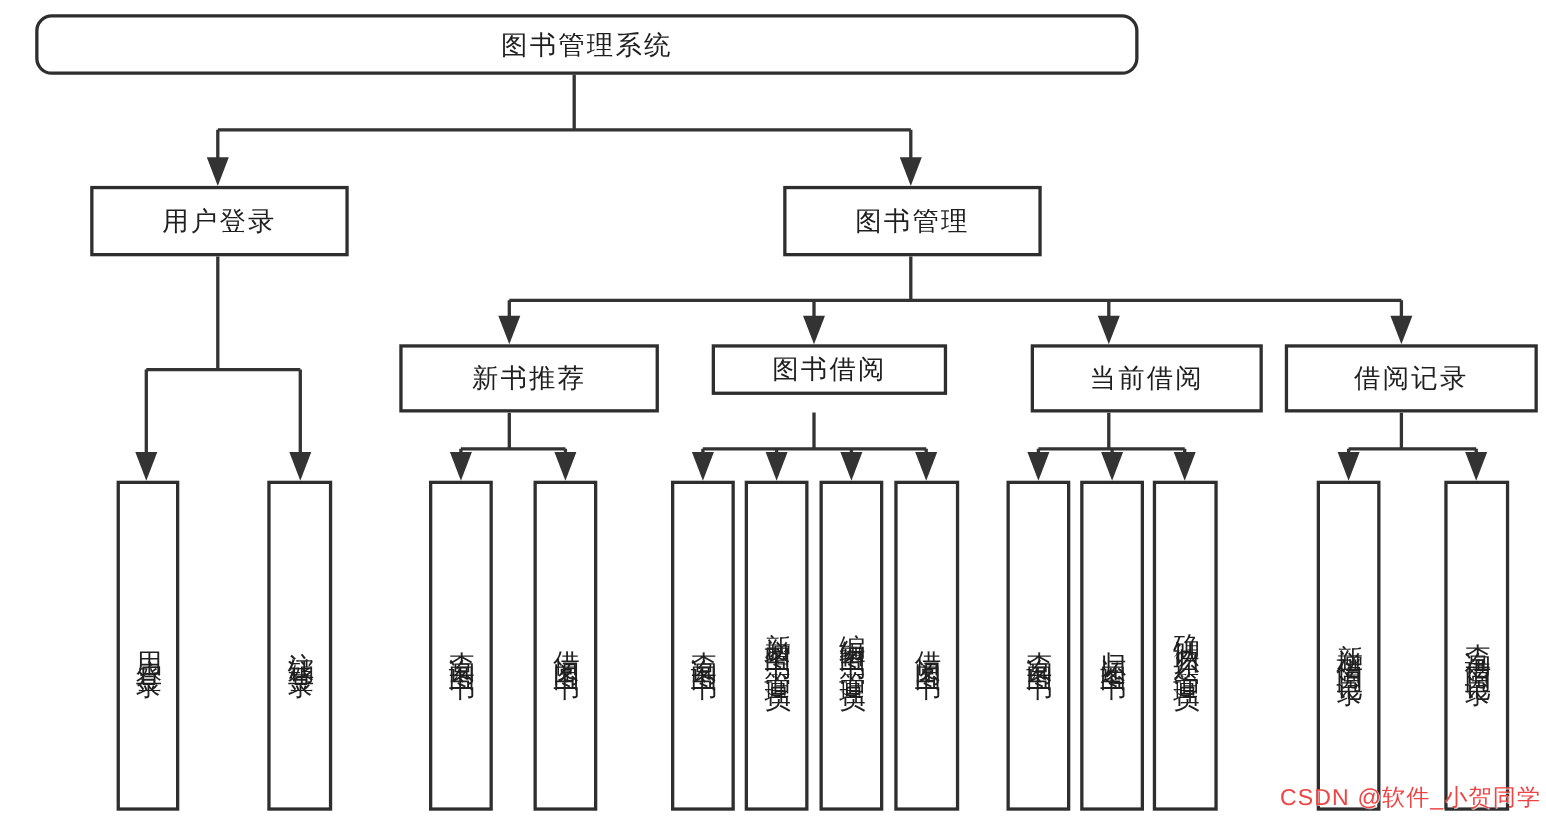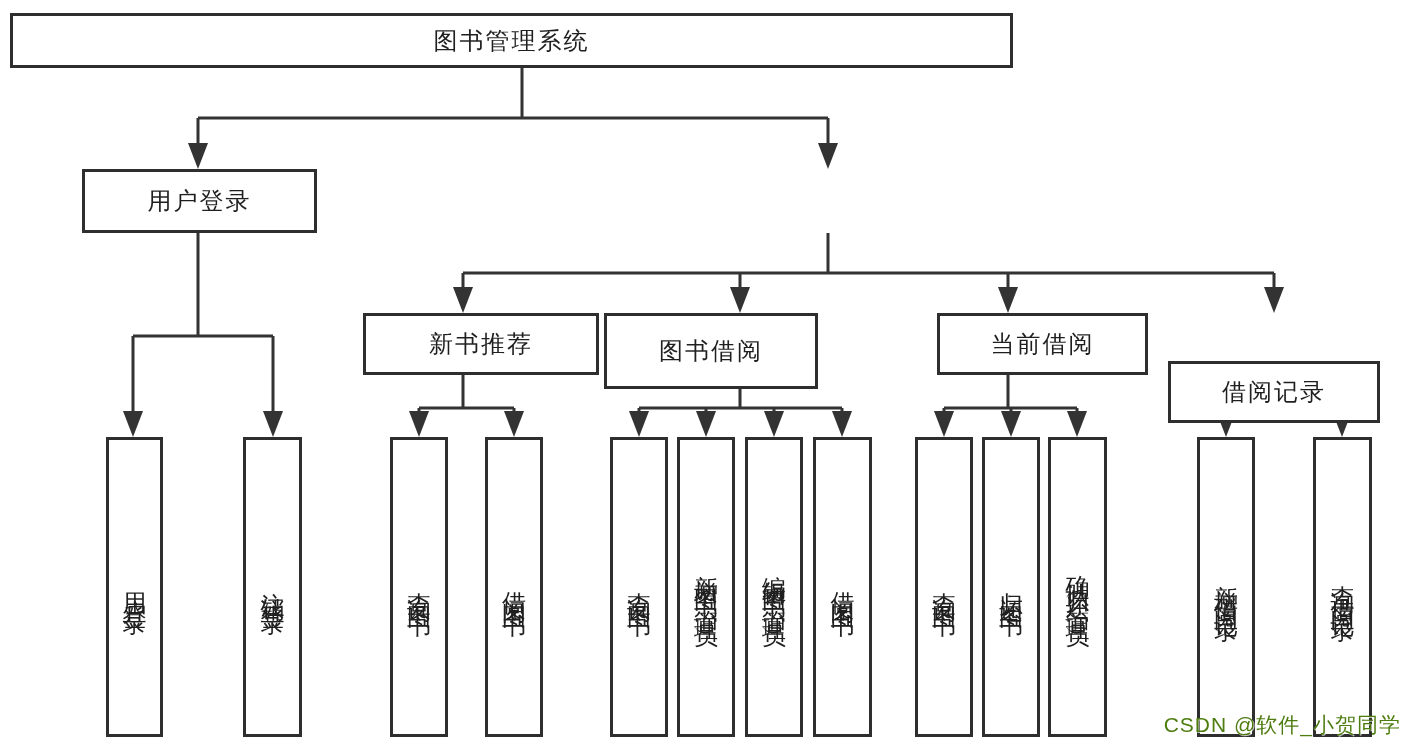--- a/index.html
+++ b/index.html
@@ -43,21 +43,21 @@
     font-size: 24px;
     letter-spacing: 7px;
     line-height: 1;
     white-space: nowrap;
   }
   .watermark {
     position: absolute;
     right: 4px;
     bottom: 8px;
     font-size: 21px;
-    color: #4d7c0f;
+    color: #ef4444;
     letter-spacing: 1px;
     z-index: 2;
     text-shadow: 1px 1px 0 rgba(255,255,255,0.7);
     white-space: nowrap;
   }
 </style>
 </head>
 <body>
 
 <div class="canvas">
@@ -87,28 +87,29 @@
       <polygon points="764,411 784,411 774,437"></polygon>
       <polygon points="832,411 852,411 842,437"></polygon>
       <polygon points="934,411 954,411 944,437"></polygon>
       <polygon points="1001,411 1021,411 1011,437"></polygon>
       <polygon points="1067,411 1087,411 1077,437"></polygon>
       <polygon points="1216,411 1236,411 1226,437"></polygon>
       <polygon points="1332,411 1352,411 1342,437"></polygon>
     </g>
   </svg>
 
-  <div class="box hbox" style="left:10px; top:13px; width:1003px; height:55px;">图书管理系统</div>
+  <div class="box hbox" style="left:32px; top:13px; width:1003px; height:55px;border-radius:15px;">图书管理系统</div>
 
   <div class="box hbox" style="left:82px; top:169px; width:235px; height:64px;">用户登录</div>
+  <div class="box hbox" style="left:712px; top:169px; width:235px; height:64px;">图书管理</div>
 
   <div class="box hbox" style="left:363px; top:313px; width:236px; height:62px;">新书推荐</div>
-  <div class="box hbox" style="left:604px; top:313px; width:214px; height:76px;">图书借阅</div>
+  <div class="box hbox" style="left:647px; top:313px; width:214px; height:46px;">图书借阅</div>
   <div class="box hbox" style="left:937px; top:313px; width:211px; height:62px;">当前借阅</div>
-  <div class="box hbox" style="left:1168px; top:313px; width:212px; height:62px;margin-top:48px;">借阅记录</div>
+  <div class="box hbox" style="left:1168px; top:313px; width:230px; height:62px;">借阅记录</div>
 
   <div class="box vbox" style="left:106px; width:57px;">
     <span class="vtext">用户登录</span>
   </div>
   <div class="box vbox" style="left:243px; width:59px;">
     <span class="vtext">注销登录</span>
   </div>
 
   <div class="box vbox" style="left:390px; width:58px;">
     <span class="vtext">查询图书</span>

